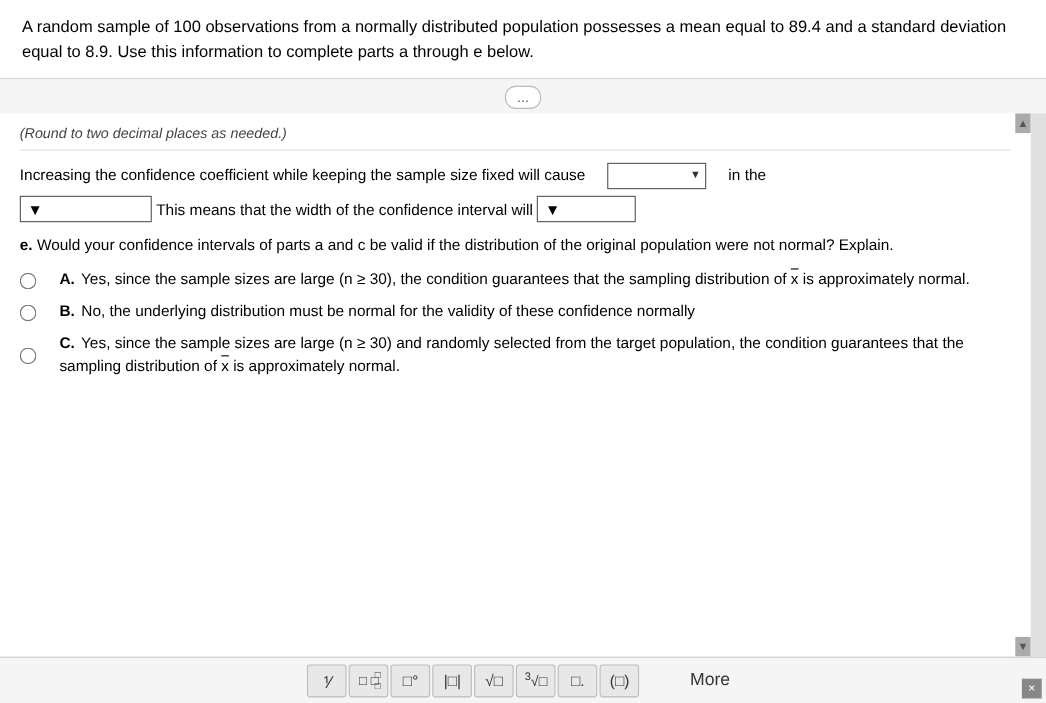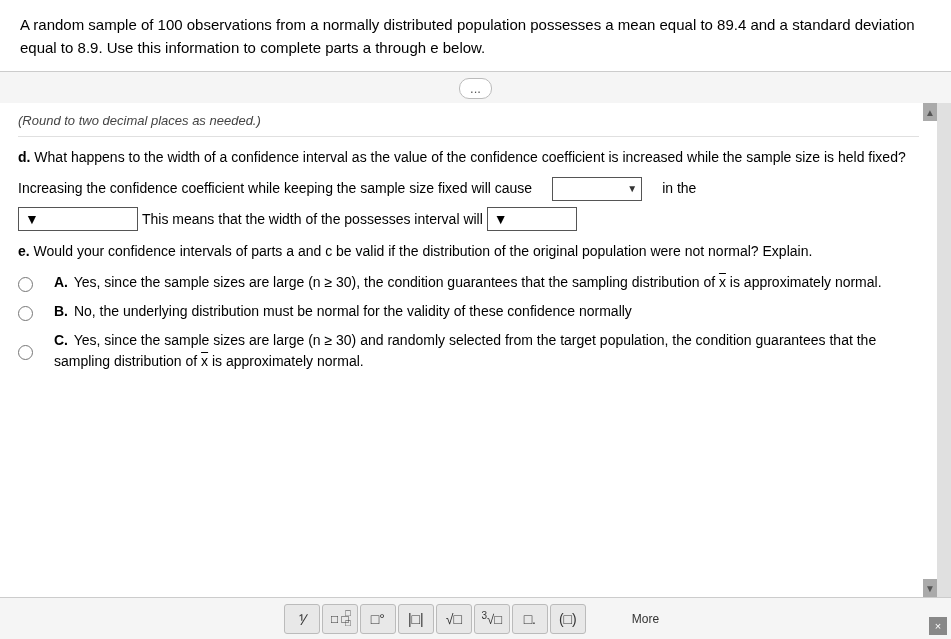--- a/index.html
+++ b/index.html
@@ -226,21 +226,21 @@
       align-items: center;
       justify-content: center;
       font-size: 11px;
       cursor: pointer;
       border: none;
     }
 
     .more-btn {
       background: #f5f5f5;
       border: none;
-      font-size: 12px;
+      font-size: 16px;
       color: #333;
       cursor: pointer;
       padding: 4px 8px;
       margin-left: 36px;
     }
 
     sup { font-size: 10px; }
     .overline { text-decoration: overline; }
   </style>
 </head>
@@ -254,40 +254,36 @@
   <button class="ellipsis-btn">
     <span>...</span>
   </button>
 </div>
 
 <div class="main-content" style="position:relative;">
 
   <div class="round-note">(Round to two decimal places as needed.)</div>
 
   <div class="question-d">
-    <p>
-      <strong>d.</strong>
-      <span> What happens to the width of a confidence interval as the value of the confidence coefficient is increased while the sample size is held fixed?</span>
-    </p>
 
     <div class="inline-row">
       <span>Increasing the confidence coefficient while keeping the sample size fixed will cause</span>
       <div class="dropdown-box">
         <span class="value-text"></span>
         <span class="arrow">▼</span>
       </div>
       <span>in the</span>
     </div>
 
     <div class="second-row">
       <div class="dropdown-box2">
         <span class="value-text"></span>
         <span class="arrow">▼</span>
       </div>
-      <span>This means that the width of the possesses interval will</span>
+      <span>This means that the width of the confidence interval will</span>
       <div class="dropdown-box3">
         <span class="value-text"></span>
         <span class="arrow">▼</span>
       </div>
     </div>
   </div>
 
   <div class="question-e">
     <p>
       <strong>e.</strong>

